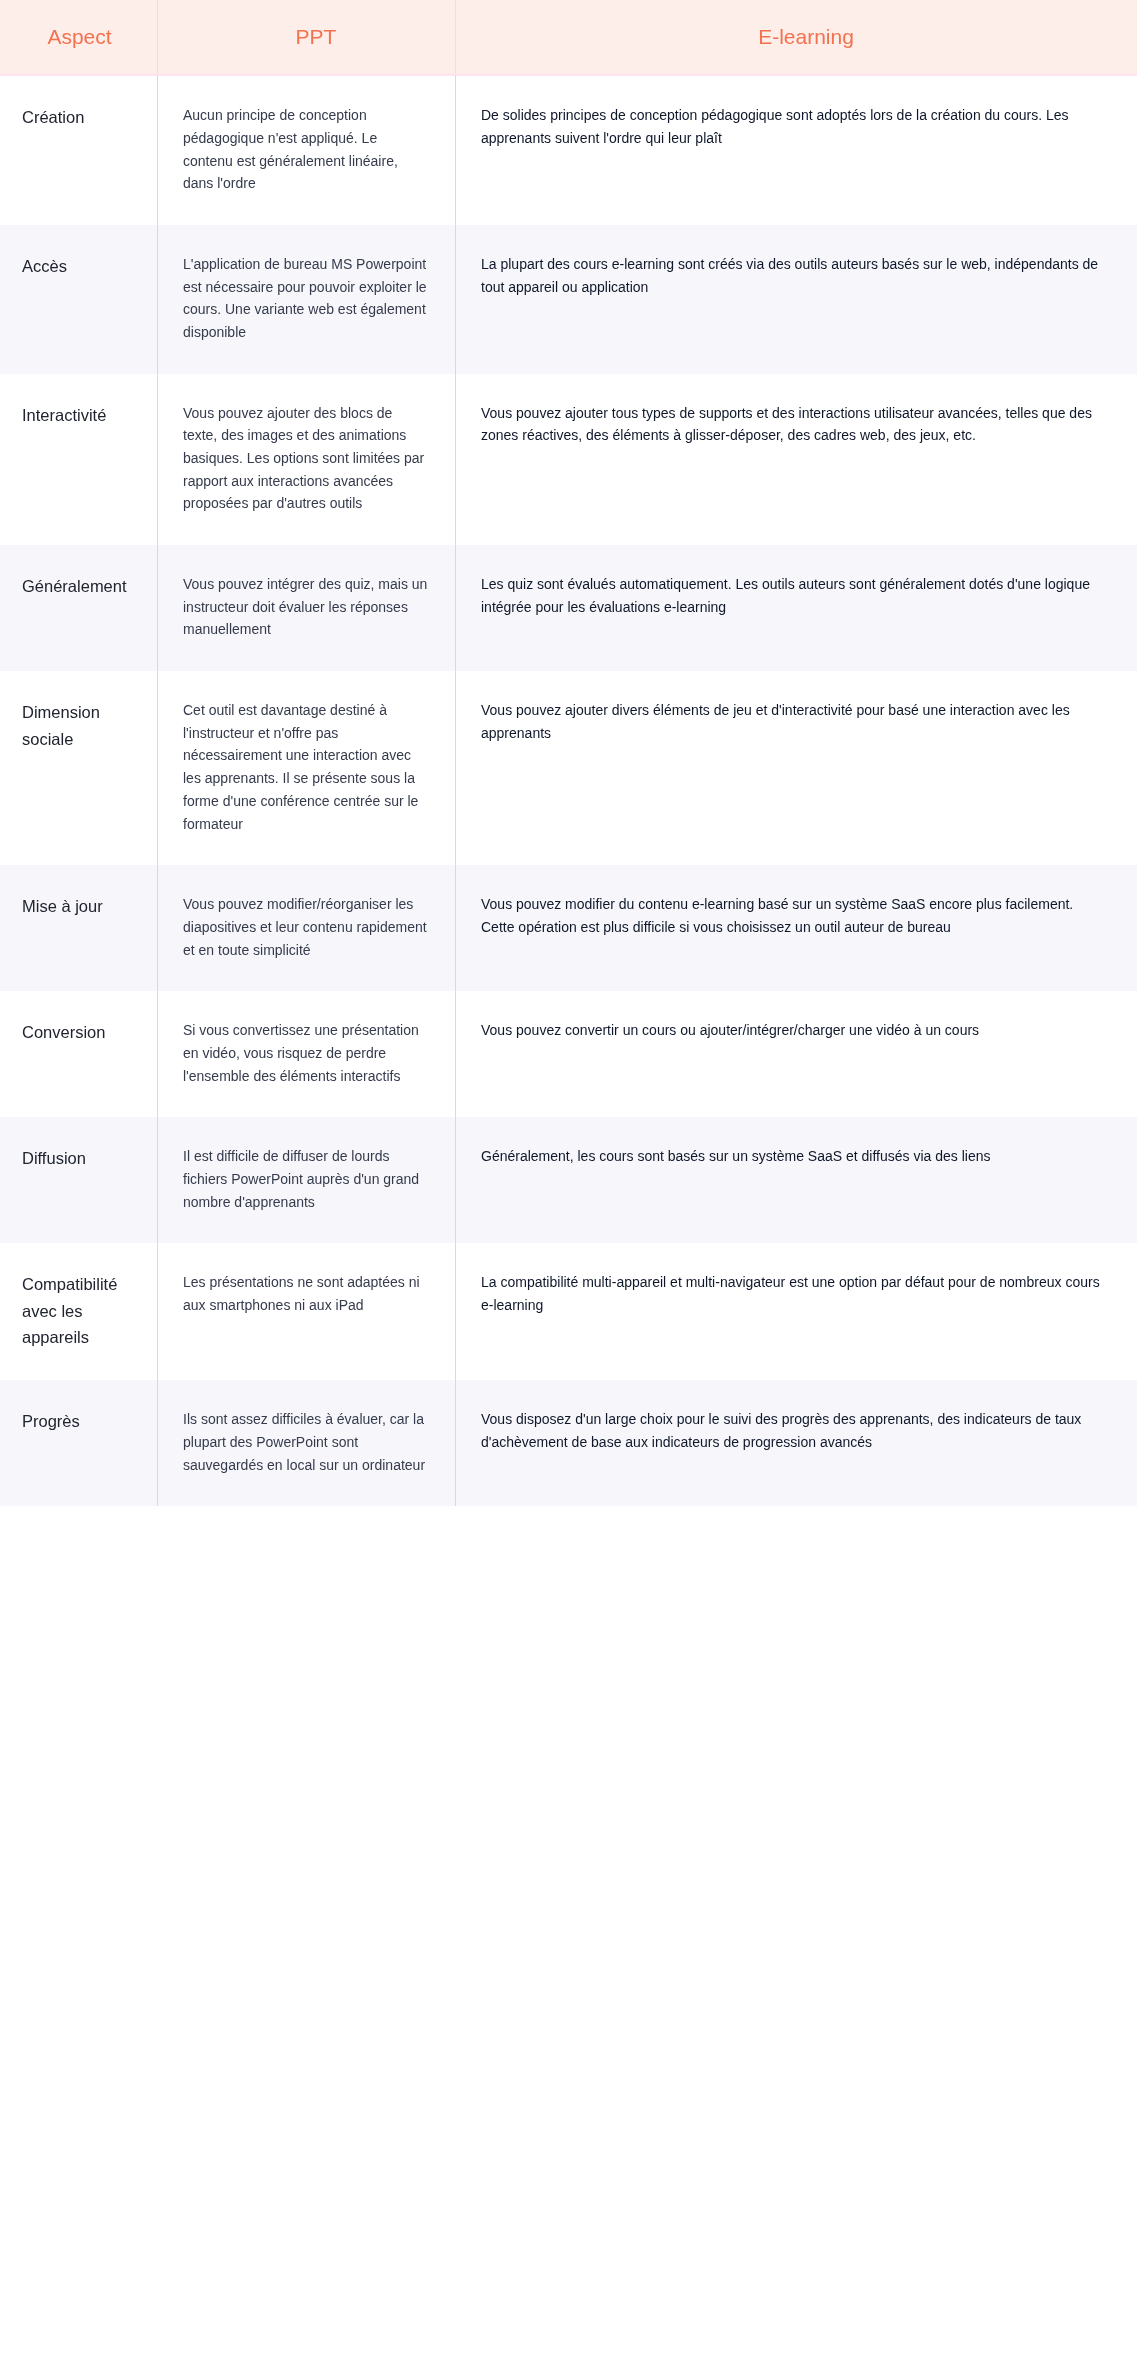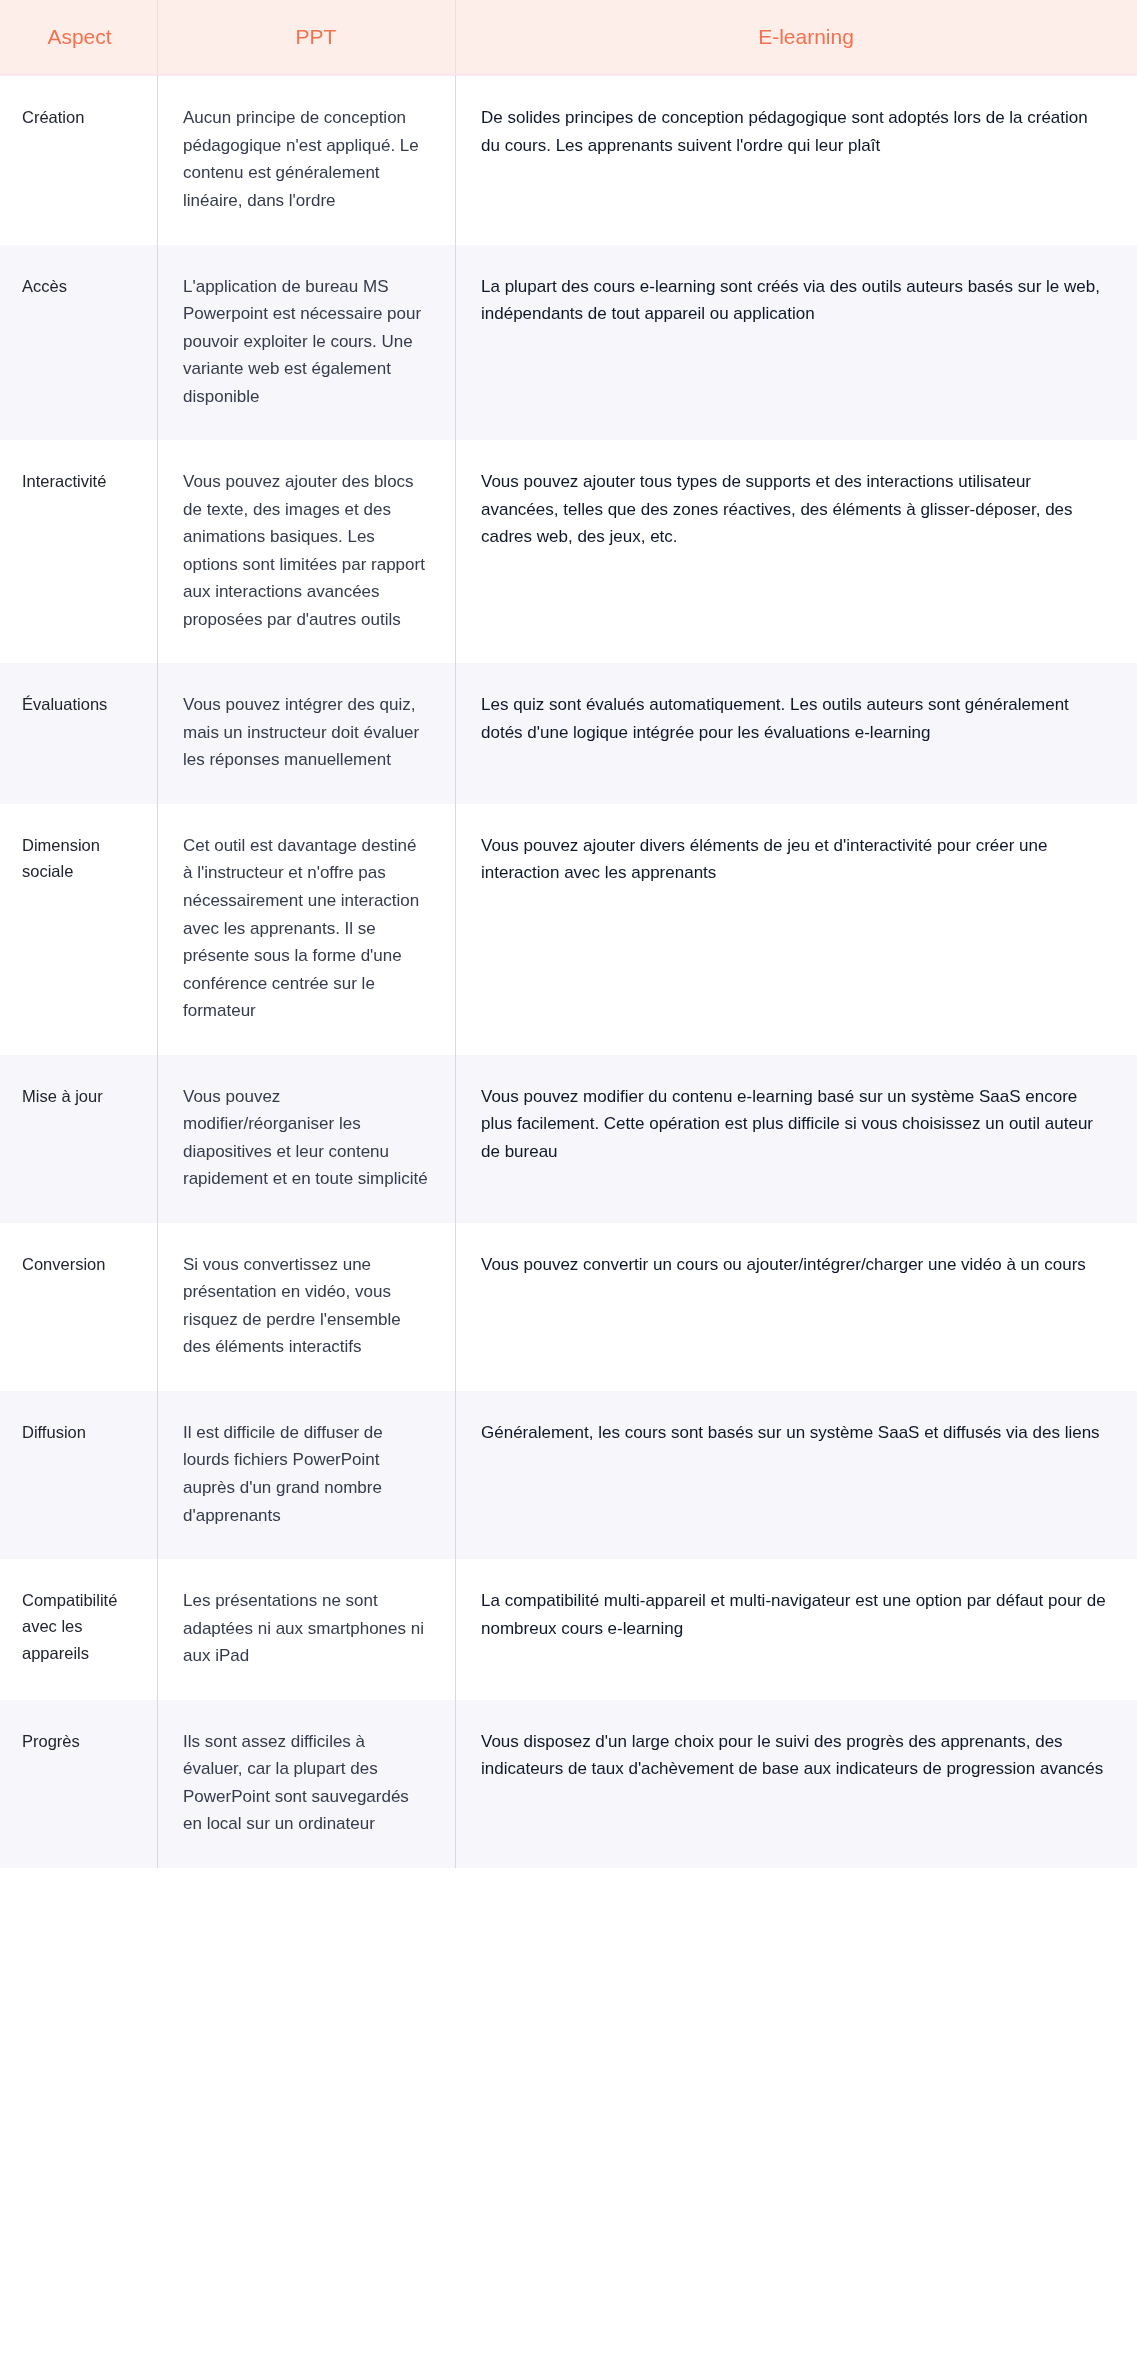--- a/index.html
+++ b/index.html
@@ -49,21 +49,21 @@
     background: #ffffff;
   }
   tbody tr.alt {
     background: #f7f7fb;
   }
 
   tbody td {
     vertical-align: top;
     border: 0;
     padding: 28px 24px 30px 22px;
-    font-size: 17px;
+    font-size: 14px;
     line-height: 1.62;
     color: #2f3444;
     word-wrap: break-word;
     overflow-wrap: break-word;
     hyphens: none;
   }
 
   tbody td.cell-aspect {
     padding-left: 22px;
     padding-right: 12px;
@@ -140,28 +140,28 @@
         <td class="cell-aspect">Accès</td>
         <td class="cell-ppt">L'application de bureau MS Powerpoint est nécessaire pour pouvoir exploiter le cours. Une variante web est également disponible</td>
         <td class="cell-elearn">La plupart des cours e-learning sont créés via des outils auteurs basés sur le web, indépendants de tout appareil ou application</td>
       </tr>
       <tr>
         <td class="cell-aspect">Interactivité</td>
         <td class="cell-ppt">Vous pouvez ajouter des blocs de texte, des images et des animations basiques. Les options sont limitées par rapport aux interactions avancées proposées par d'autres outils</td>
         <td class="cell-elearn">Vous pouvez ajouter tous types de supports et des interactions utilisateur avancées, telles que des zones réactives, des éléments à glisser-déposer, des cadres web, des jeux, etc.</td>
       </tr>
       <tr class="alt">
-        <td class="cell-aspect">Évaluations</td>
+        <td class="cell-aspect">Généralement</td>
         <td class="cell-ppt">Vous pouvez intégrer des quiz, mais un instructeur doit évaluer les réponses manuellement</td>
         <td class="cell-elearn">Les quiz sont évalués automatiquement. Les outils auteurs sont généralement dotés d'une logique intégrée pour les évaluations e-learning</td>
       </tr>
       <tr>
         <td class="cell-aspect">Dimension sociale</td>
         <td class="cell-ppt">Cet outil est davantage destiné à l'instructeur et n'offre pas nécessairement une interaction avec les apprenants. Il se présente sous la forme d'une conférence centrée sur le formateur</td>
-        <td class="cell-elearn">Vous pouvez ajouter divers éléments de jeu et d'interactivité pour créer une interaction avec les apprenants</td>
+        <td class="cell-elearn">Vous pouvez ajouter divers éléments de jeu et d'interactivité pour basé une interaction avec les apprenants</td>
       </tr>
       <tr class="alt">
         <td class="cell-aspect">Mise à jour</td>
         <td class="cell-ppt">Vous pouvez modifier/réorganiser les diapositives et leur contenu rapidement et en toute simplicité</td>
         <td class="cell-elearn">Vous pouvez modifier du contenu e-learning basé sur un système SaaS encore plus facilement. Cette opération est plus difficile si vous choisissez un outil auteur de bureau</td>
       </tr>
       <tr>
         <td class="cell-aspect">Conversion</td>
         <td class="cell-ppt">Si vous convertissez une présentation en vidéo, vous risquez de perdre l'ensemble des éléments interactifs</td>
         <td class="cell-elearn">Vous pouvez convertir un cours ou ajouter/intégrer/charger une vidéo à un cours</td>

